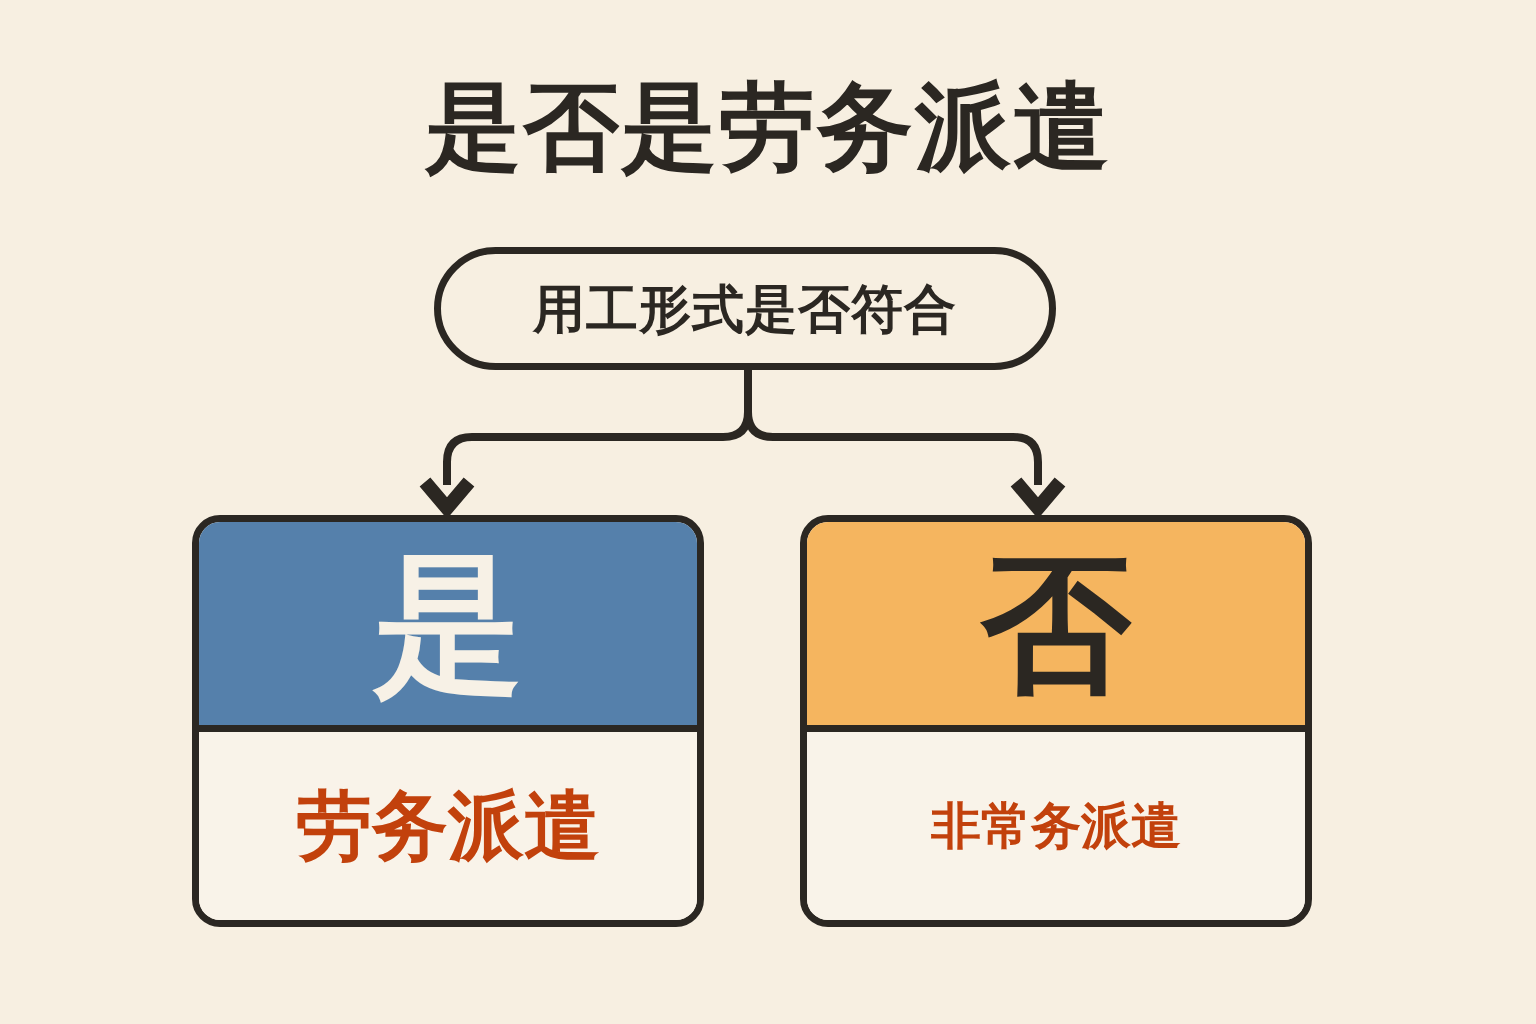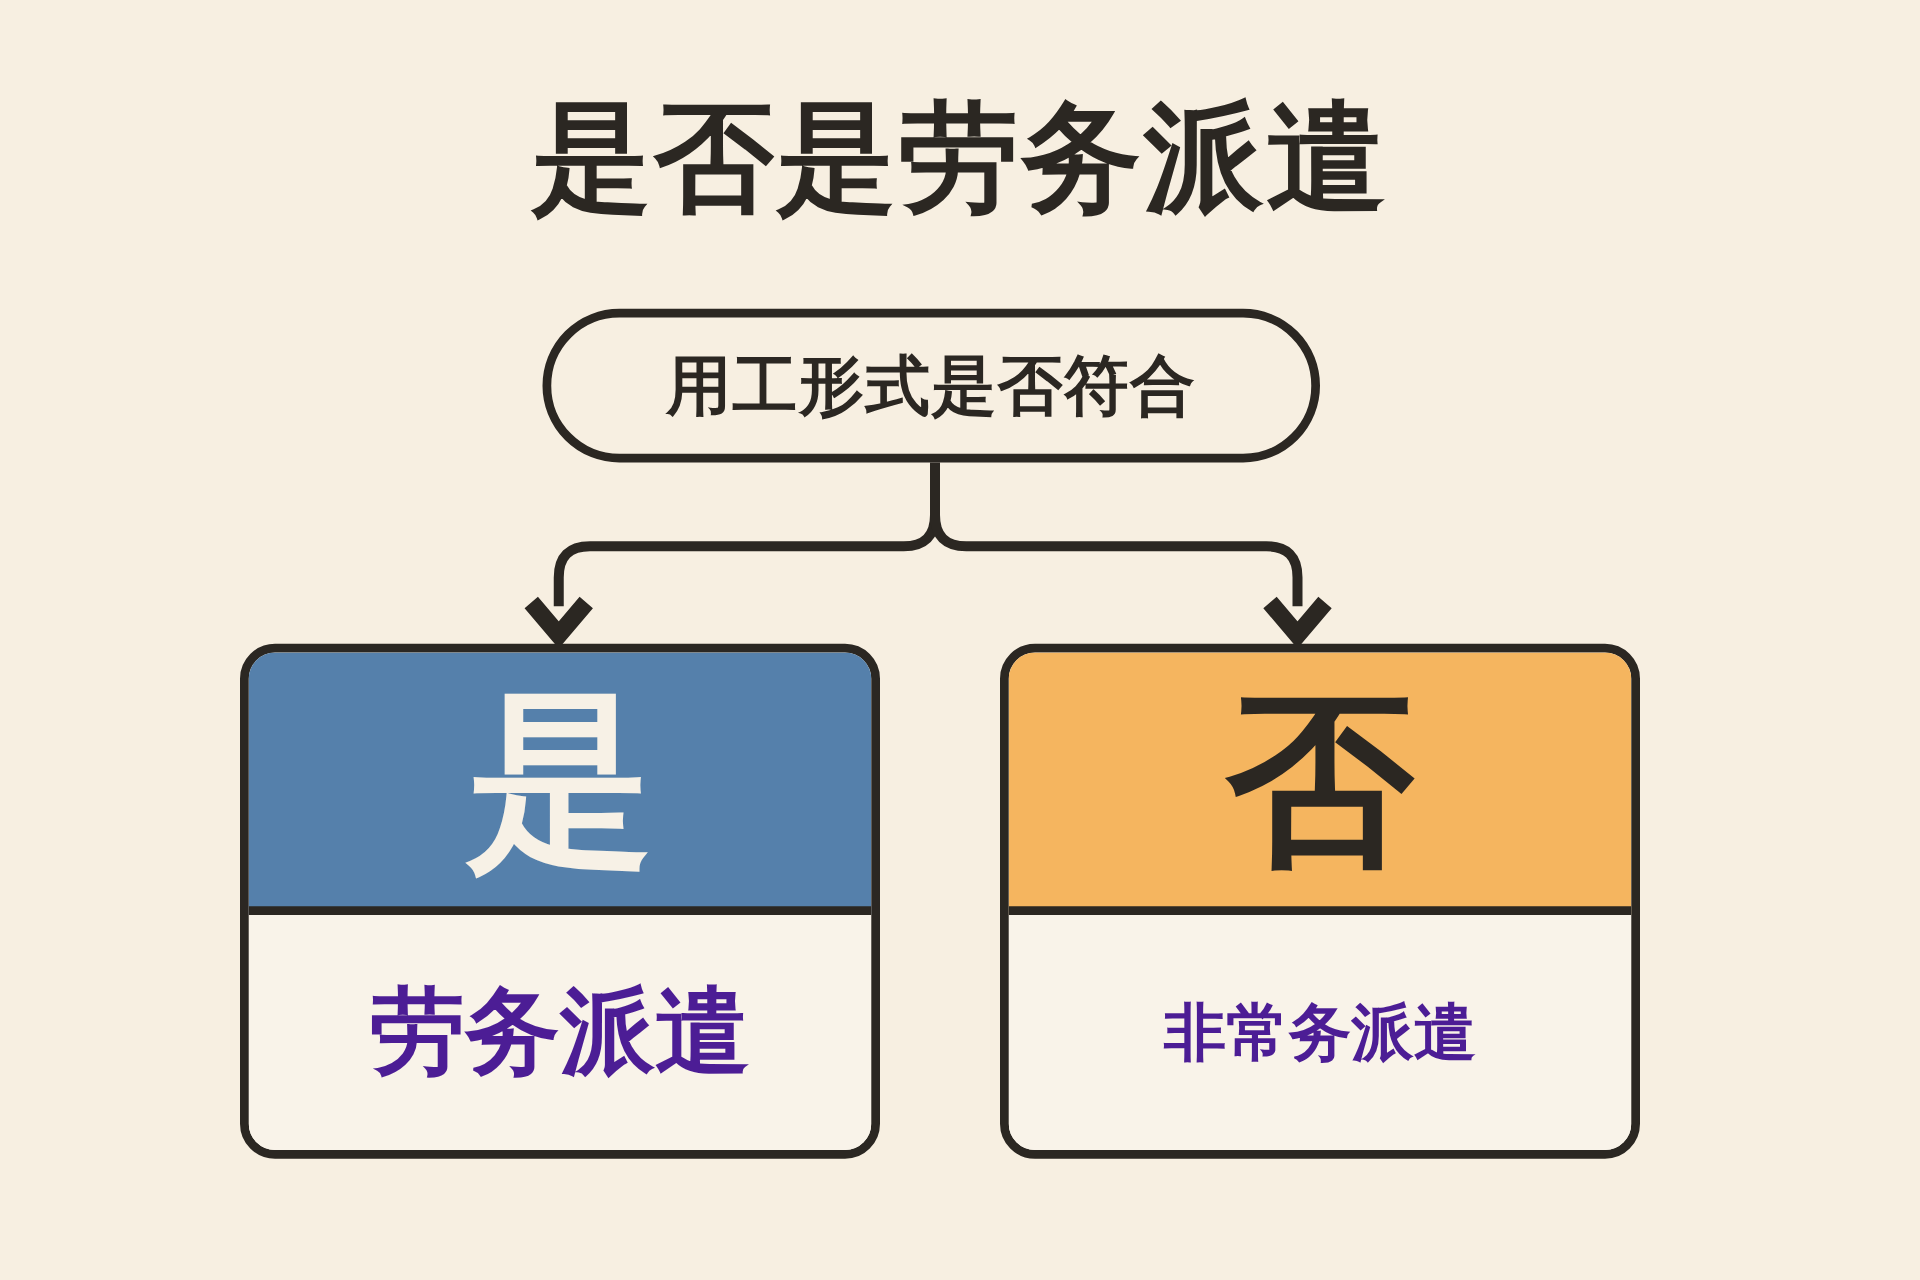--- a/index.html
+++ b/index.html
@@ -111,21 +111,21 @@
     display: flex;
     align-items: center;
     justify-content: center;
     background: #F9F3E9;
   }
   .card-body .body-label {
     font-size: 76px;
     line-height: 86px;
     font-weight: 700;
     letter-spacing: 0px;
-    color: #4c1d95;
+    color: #c2410c;
     white-space: nowrap;
   }
   #card-no .card-body .body-label {
     font-size: 50px;
   }
 </style>
 </head>
 <body>
 
 <div id="canvas">

